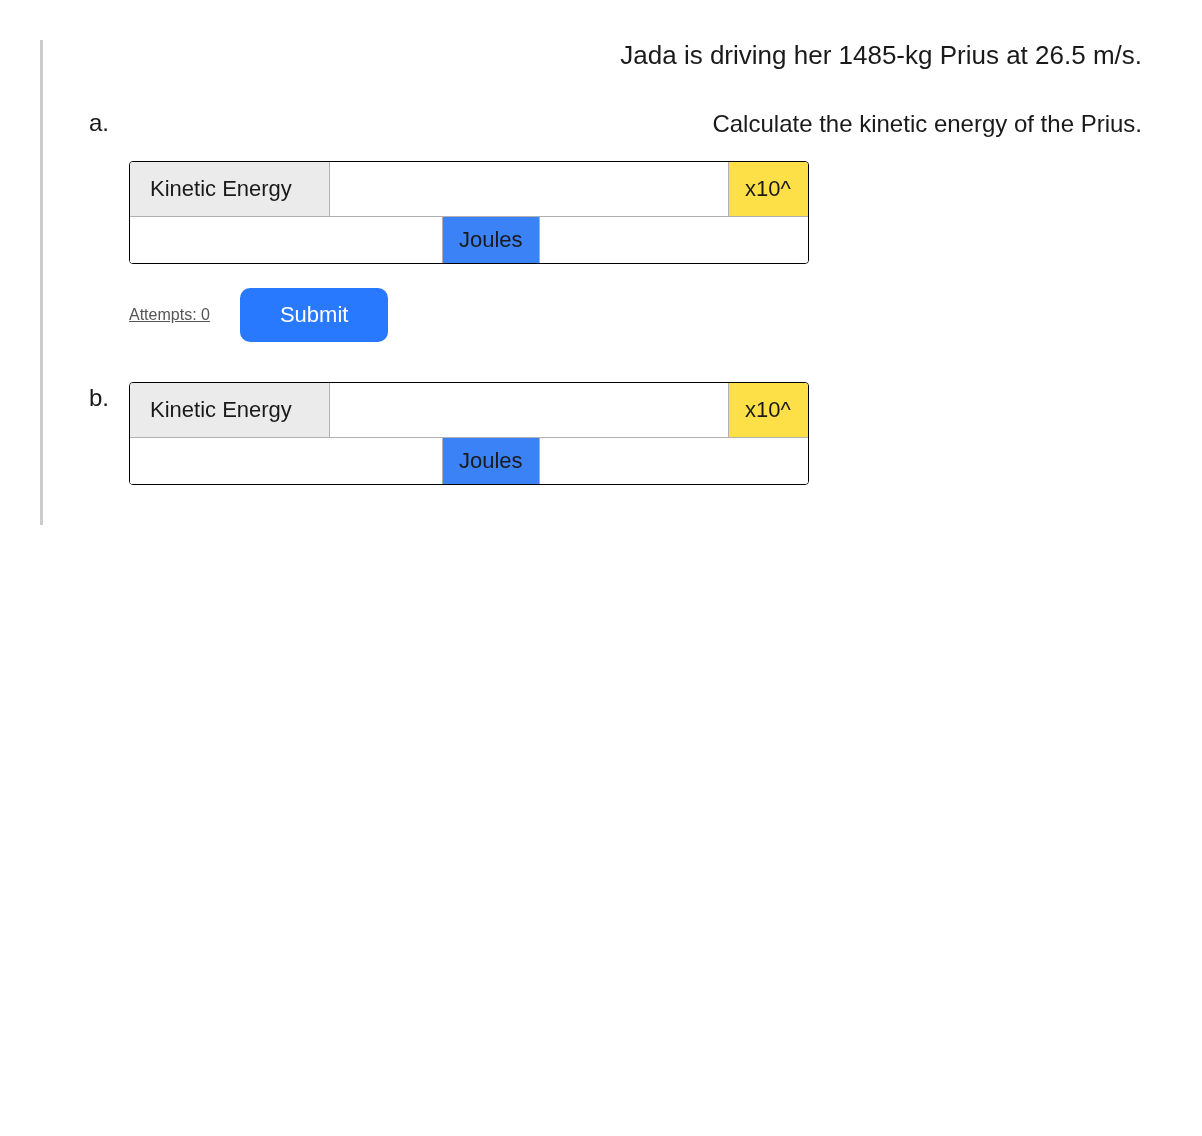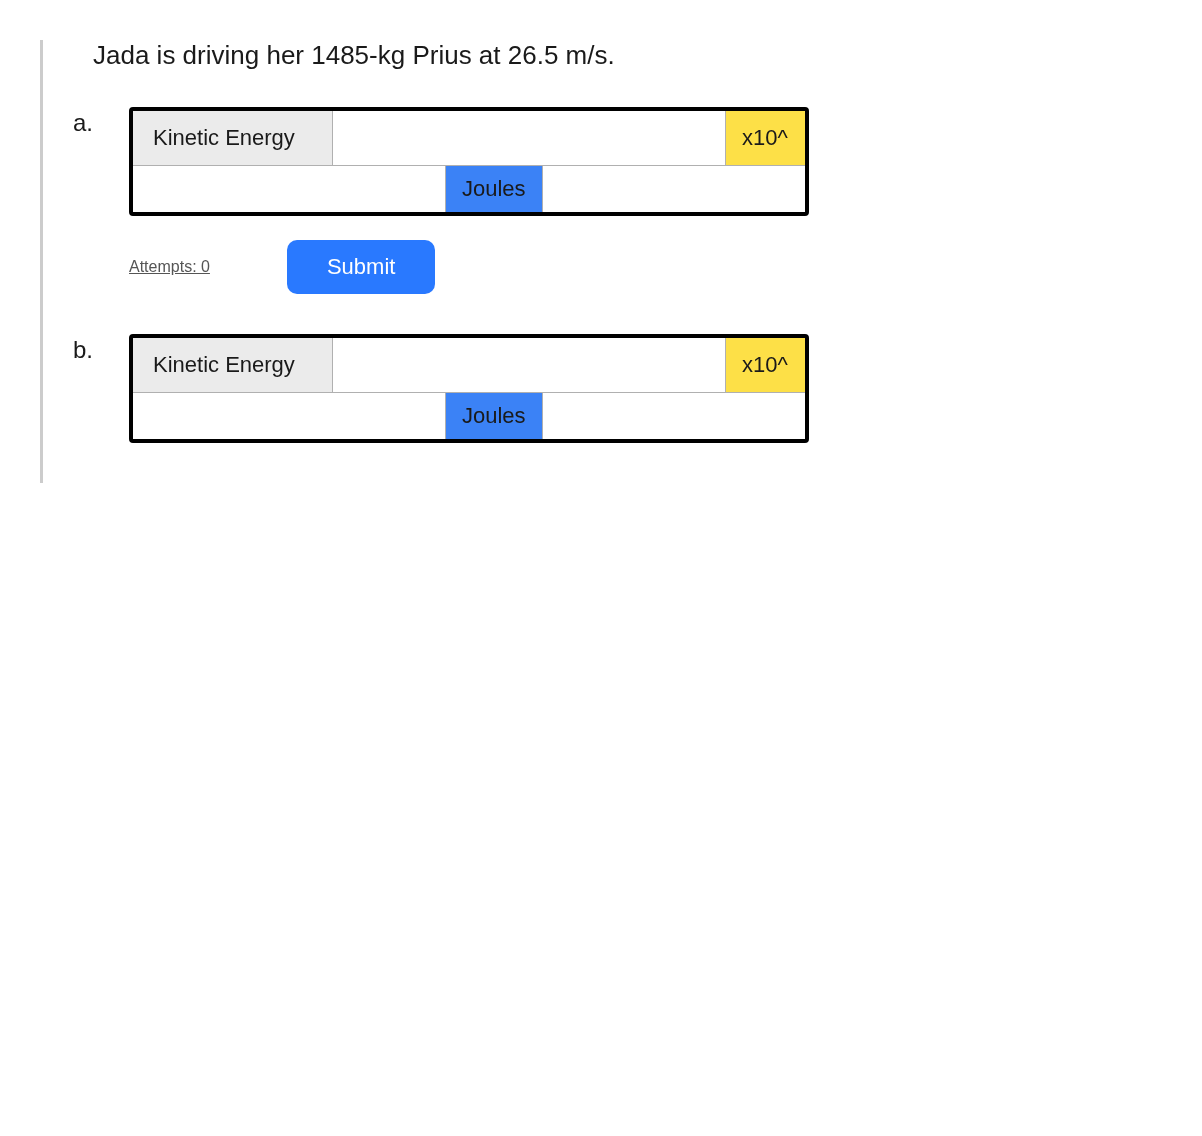--- a/index.html
+++ b/index.html
@@ -1,18 +1,19 @@
 <!DOCTYPE html>
 <html><head>
   <meta charset="utf-8">
   <style>
     * {
       box-sizing: border-box;
       margin: 0;
       padding: 0;
+      text-align: right;
     }
 
     body {
       background: #ffffff;
       font-family: -apple-system, BlinkMacSystemFont, 'Segoe UI', sans-serif;
       font-size: 22px;
       color: #1a1a1a;
       padding: 0;
     }
 
@@ -57,21 +58,21 @@
     .question-text {
       font-size: 24px;
       font-weight: 400;
       line-height: 1.4;
     }
 
     .input-grid {
       display: flex;
       flex-direction: column;
       width: 680px;
-      border: 4px solid #000000;
+      border: 1px solid #000000;
       border-radius: 4px;
       background: #f5f5f5;
       overflow: hidden;
     }
 
     .input-row-top {
       display: flex;
       flex-direction: row;
       align-items: stretch;
       border-bottom: 1px solid #b0b0b0;
@@ -162,21 +163,20 @@
 
     .submit-button {
       background: #2979ff;
       color: #ffffff;
       border: none;
       border-radius: 10px;
       padding: 14px 40px;
       font-size: 22px;
       font-weight: 500;
       cursor: pointer;
-      margin-left: 47px;
     }
 
     .left-bar {
       width: 3px;
       background: #cccccc;
       margin-right: 0;
     }
   </style>
 </head>
 <body>
@@ -185,20 +185,21 @@
 
   <div style="display:flex; flex-direction:row; gap:0;">
     <div class="left-bar"></div>
     <div style="flex:1; padding-left: 30px;">
 
       <div class="intro-text">Jada is driving her 1485-kg Prius at 26.5 m/s.</div>
 
       <div class="question-block">
         <div class="question-label">a.</div>
         <div class="question-content">
+          <div class="question-text">Calculate the kinetic energy of the Prius.</div>
 
           <div class="input-grid">
             <div class="input-row-top">
               <div class="label-cell">Kinetic Energy</div>
               <div class="main-input-cell">
                 <input type="text" style="">
               </div>
               <div class="exponent-cell">x10^</div>
             </div>
             <div class="input-row-bottom">

